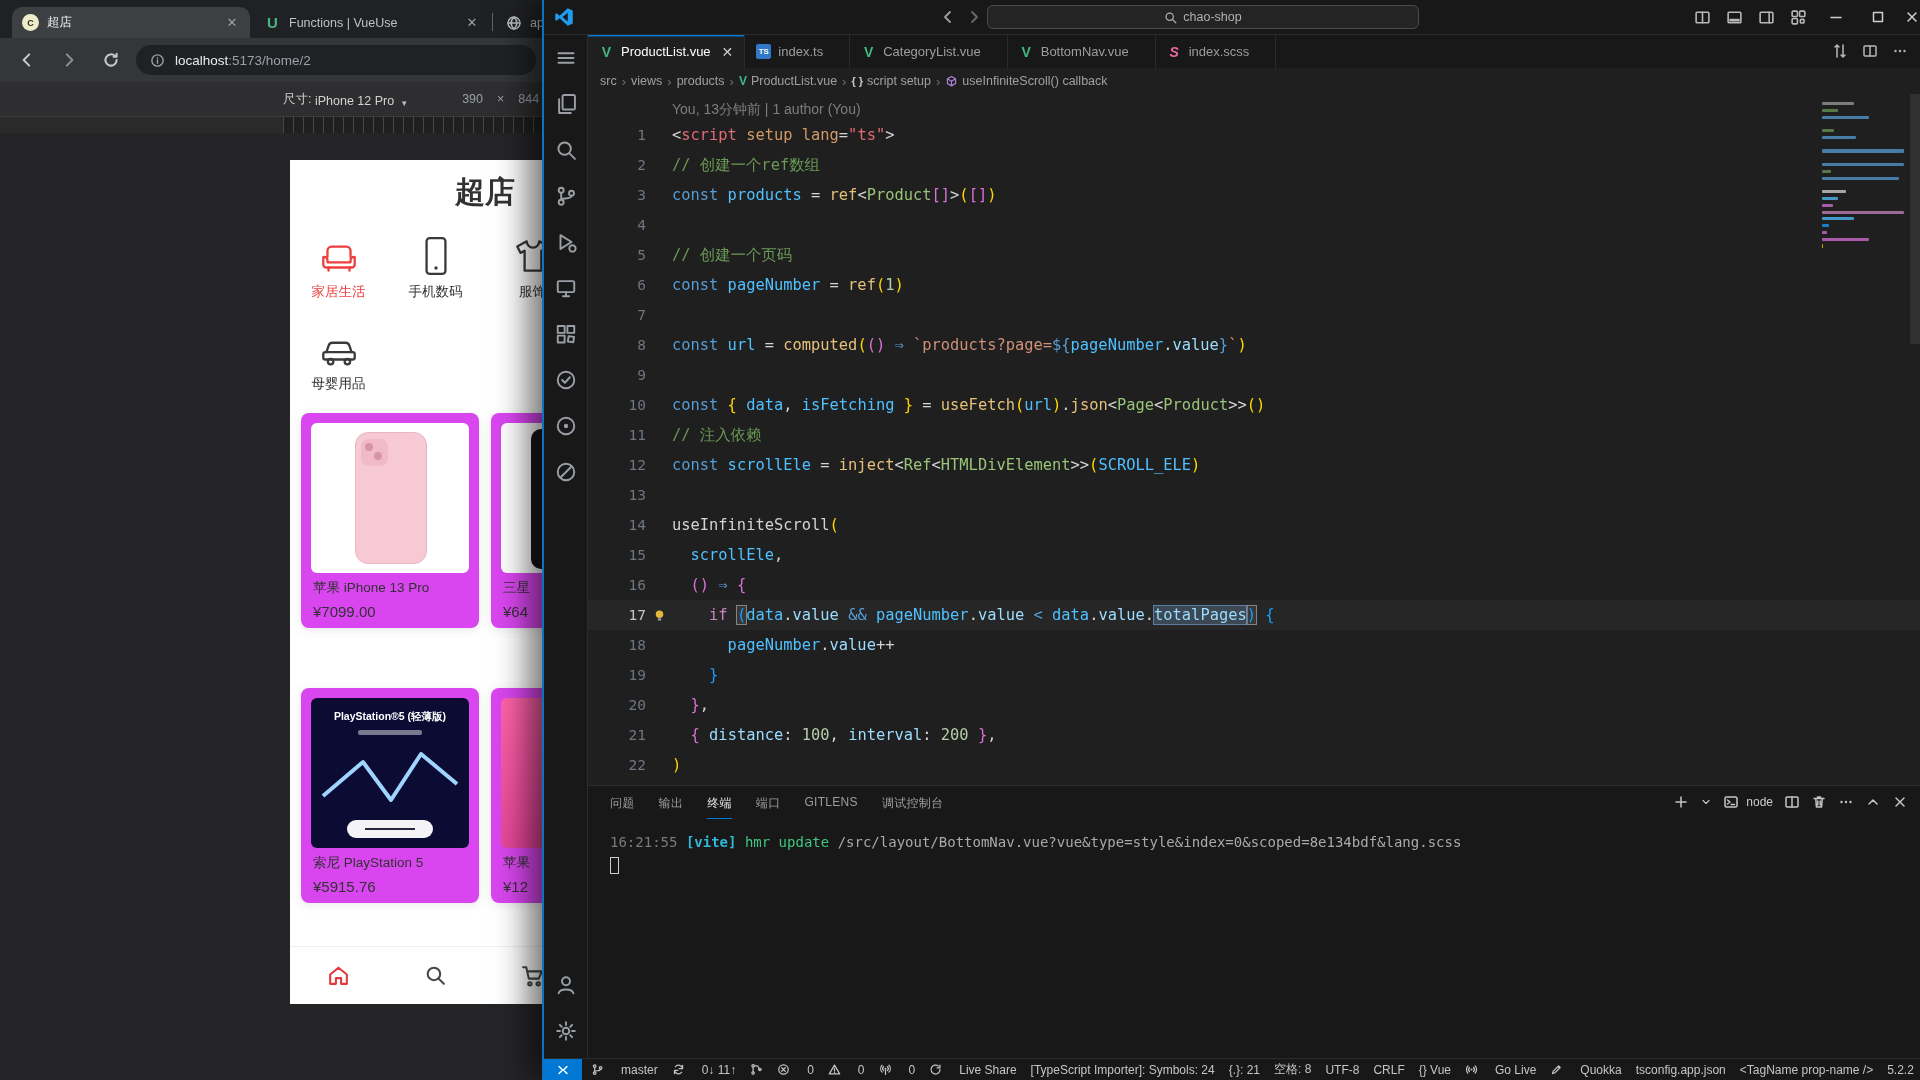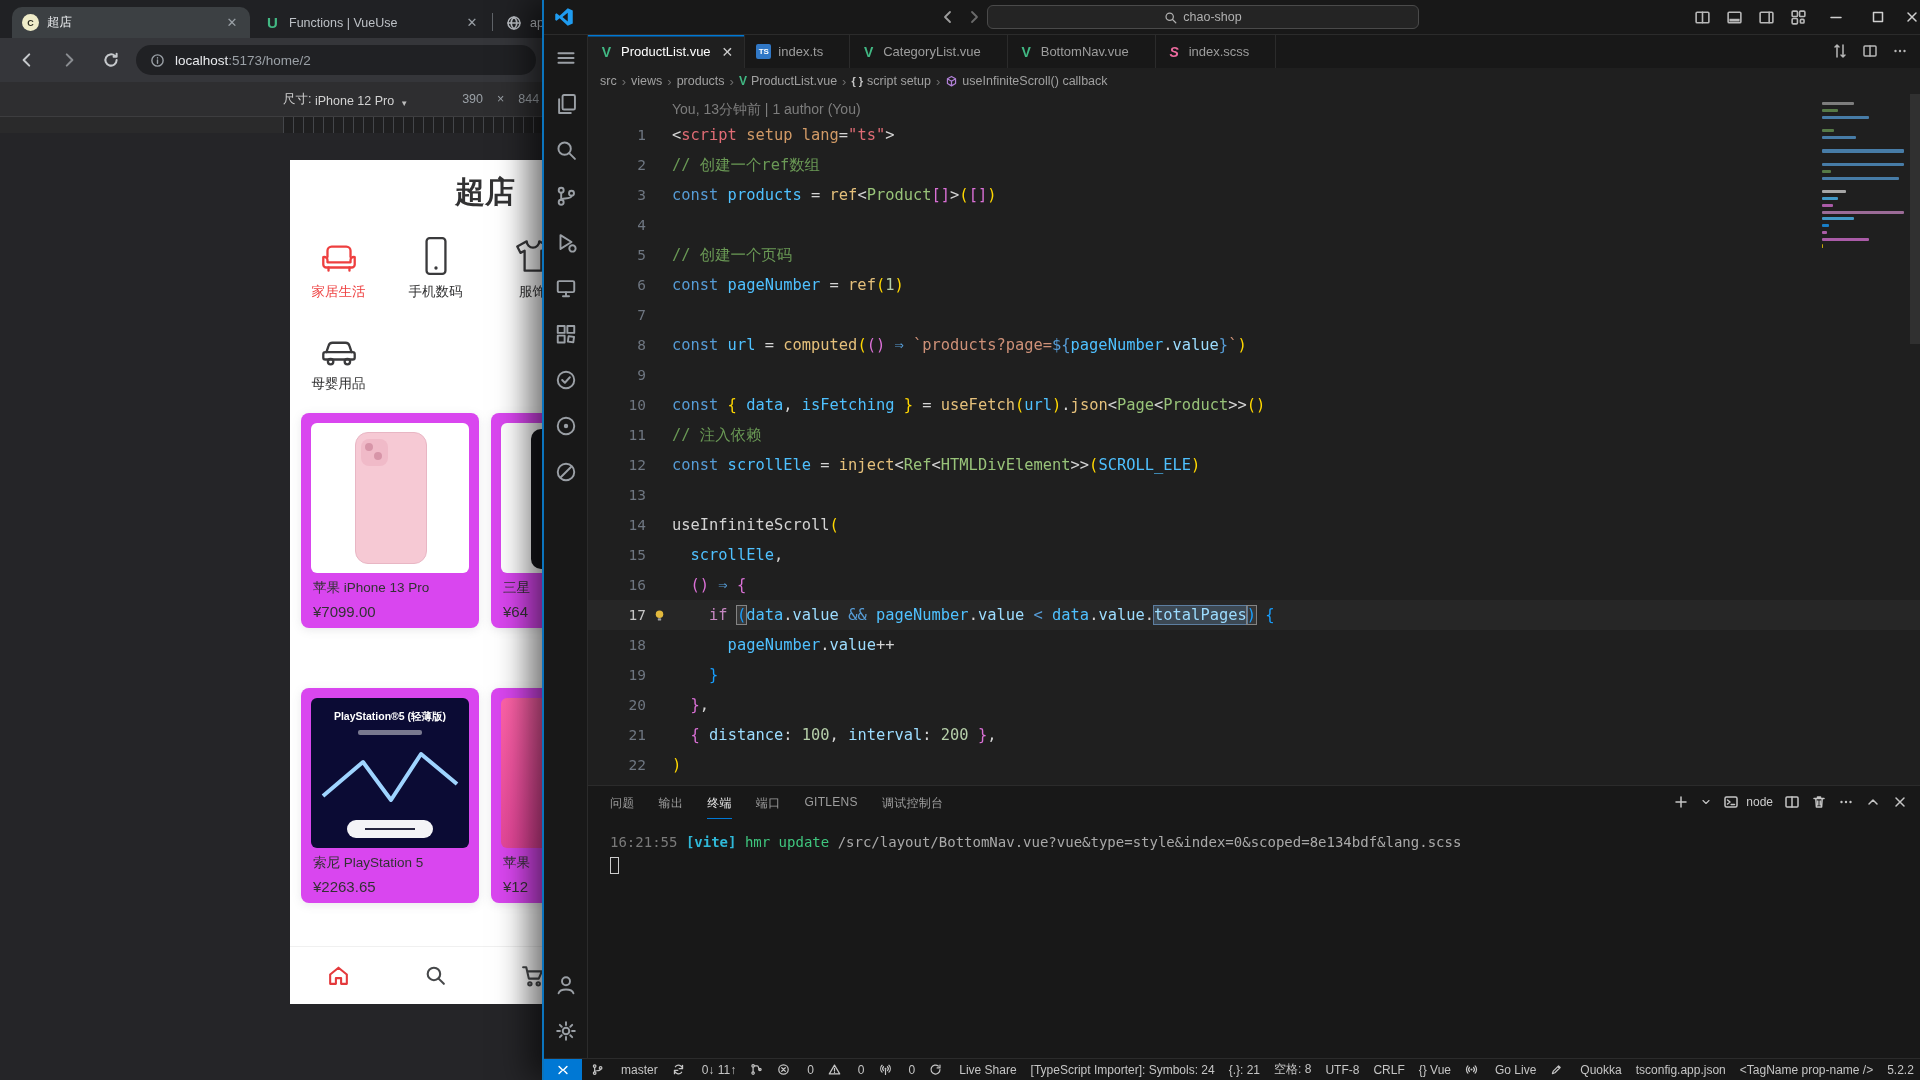--- a/index.html
+++ b/index.html
@@ -279,21 +279,21 @@
           <div class="p-card" style="left:11px;top:528px">
       <div class="p-img img-ps5">
             <div class="ps5-title">PlayStation®5 (轻薄版)</div>
             <div class="ps5-sub"></div>
             <svg class="ps5-zig" viewBox="0 0 158 80">
                 <polyline points="12,64 52,30 80,68 110,22 146,52" fill="none" stroke="#9fd4ff" stroke-width="4" stroke-linejoin="round"></polyline>
               </svg>
             <div class="ps5-console"></div>
           </div>
       <div class="p-name">索尼 PlayStation 5</div>
-      <div class="p-price">¥2263.65</div>
+      <div class="p-price">¥5915.76</div>
     </div>
           <div class="p-card" style="left:201px;top:528px">
       <div class="p-img img-pink"></div>
       <div class="p-name">苹果</div>
       <div class="p-price">¥12</div>
     </div>
         </div>
       <div id="phone-nav">
           <div class="nav-item active">
             <span class="ic">

